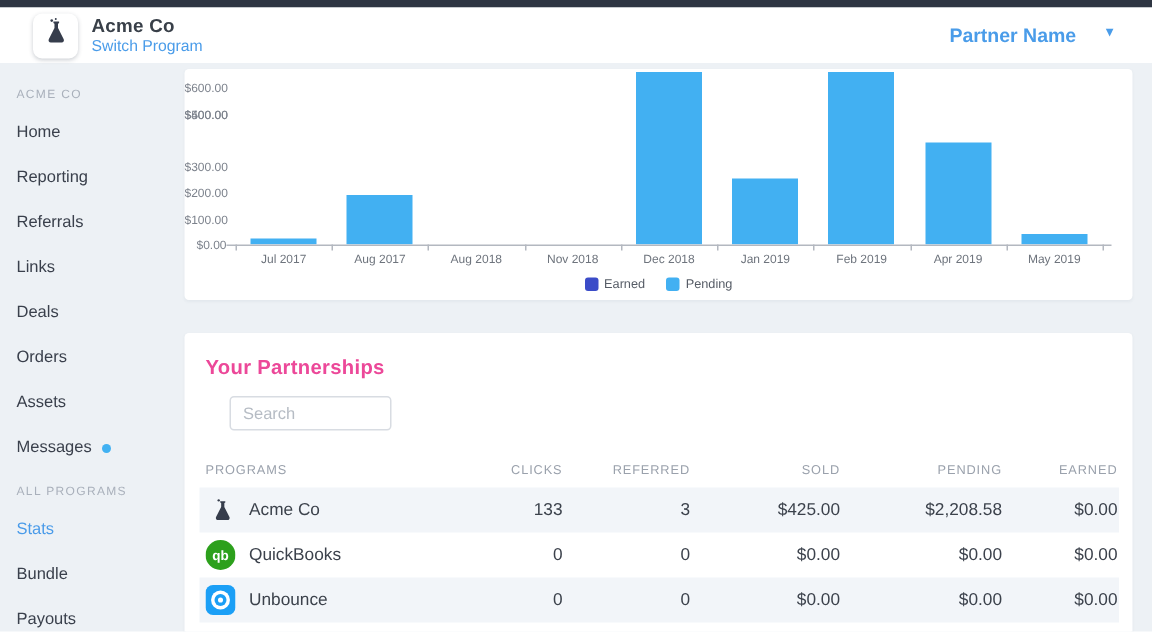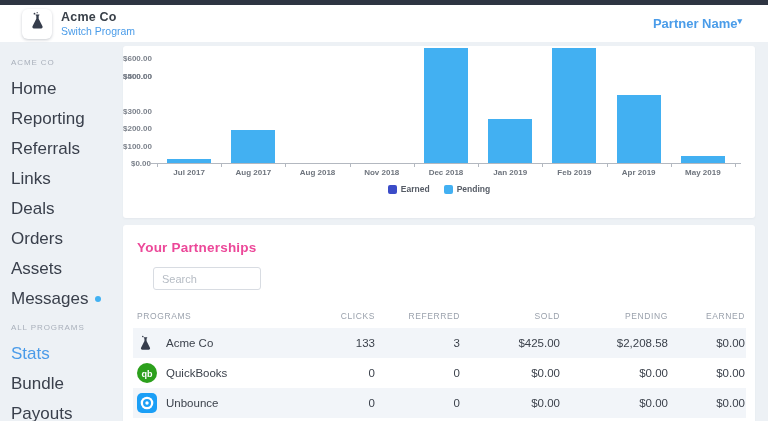--- a/index.html
+++ b/index.html
@@ -5,36 +5,36 @@
   * { margin:0; padding:0; box-sizing:border-box; }
   html,body { width:768px; height:421px; overflow:hidden; }
   body { font-family:"Liberation Sans", sans-serif; background:#edf1f5; color:#3a404c; }
 
   .top-strip { height:5px; background:#2e3542; }
   .header { height:37px; background:#ffffff; display:flex; align-items:center; justify-content:space-between; padding:0 26px 0 22px; }
   .brand { display:flex; align-items:center; gap:9px; }
   .brand-box { width:30px; height:30px; background:#ffffff; border-radius:6px; box-shadow:0 1px 3px rgba(40,50,70,.25); display:flex; align-items:center; justify-content:center; }
   .brand-name { font-size:12.5px; font-weight:bold; color:#394049; letter-spacing:.2px; }
   .brand-sub { font-size:10.5px; color:#4a9ce9; margin-top:1px; }
-  .partner { font-size:13px; font-weight:bold; color:#4a9ce9; cursor:pointer; display:flex; align-items:flex-start; gap:0; }
+  .partner { font-size:13px; font-weight:bold; color:#4a9ce9; cursor:pointer; display:flex; align-items:flex-start; gap:20px; }
   .partner .caret { font-size:9px; }
 
   .body-row { display:flex; height:379px; }
   .sidebar { width:123px; padding:14px 0 0 11px; flex:none; }
   .side-label { font-size:8px; letter-spacing:.9px; color:#a9b0bb; margin:14px 0 11px; }
   .side-section:first-child .side-label { margin-top:2px; }
-  .side-item { font-size:17px; color:#3a404c; margin-bottom:9px; line-height:11px; padding:5px 0; cursor:pointer; display:flex; align-items:center; }
+  .side-item { font-size:11px; color:#3a404c; margin-bottom:9px; line-height:11px; padding:5px 0; cursor:pointer; display:flex; align-items:center; }
   .side-item.active { color:#4a9be9; }
   .side-item .dot { width:6px; height:6px; border-radius:50%; background:#41b1f2; margin-left:7px; }
 
   .main { flex:1; padding-top:4px; }
   .panel { width:632px; background:#ffffff; border-radius:3px; box-shadow:0 1px 2px rgba(60,70,90,.05); }
 
   
-  .chart-panel { height:172px; position:relative; margin-bottom:7px;font-weight:bold; }
+  .chart-panel { height:154px; position:relative; margin-bottom:22px; }
   .y-label { position:absolute; font-size:8px; color:#7c828c; width:28px; text-align:right; left:0; }
   .plot { position:absolute; left:34px; top:0; width:578px; height:117px; overflow:hidden; }
   .bar { position:absolute; bottom:0; }
   .axis-line { position:absolute; left:28px; top:117px; width:590px; height:1px; background:#b3b8c0; z-index:3; }
   .x-tick { position:absolute; top:117px; width:1px; height:4px; background:#b3b8c0; z-index:3; }
   .x-label { position:absolute; top:122px; font-size:8px; color:#6e747d; text-align:center; }
   .legend { position:absolute; top:138px; left:0; width:100%; display:flex; justify-content:center; gap:14px; }
   .legend-item { display:flex; align-items:center; gap:4px; font-size:8.5px; color:#565c66; }
   .legend-swatch { width:9px; height:9px; border-radius:2px; }
 
@@ -43,21 +43,21 @@
   .part-title { font-size:13.5px; font-weight:bold; color:#ec4899; letter-spacing:.2px; margin:2px 0 12px 4px; }
   .search-input { width:108px; height:23px; border:1px solid #d8dce2; border-radius:3px; font-size:11px; padding:0 8px; color:#3a404c; margin-left:20px; font-family:"Liberation Sans",sans-serif; outline:none; }
   .search-input::placeholder { color:#b6bcc4; }
   .ptable { margin-top:14px; }
   .trow { display:grid; grid-template-columns:152px 90px 85px 100px 108px 77px; align-items:center; }
   .trow.head { height:24px; font-size:8.5px; letter-spacing:.6px; color:#9aa1ac; }
   .trow.data { height:30px; font-size:11.5px; color:#3c424c; }
   .trow.striped { background:#f2f5f9; }
   .cell-r { text-align:right; }
   .name-cell { display:flex; align-items:center; gap:9px; padding-left:4px; }
-  .prog-icon { width:20px; height:20px; flex:none; display:flex; align-items:center; justify-content:flex-start; }
+  .prog-icon { width:20px; height:20px; flex:none; display:flex; align-items:center; justify-content:flex-end; }
 </style>
 </head>
 <body>
 
 <div class="top-strip"></div>
 
 <div class="header">
   <div class="brand">
     <div class="brand-box">
       <span>

